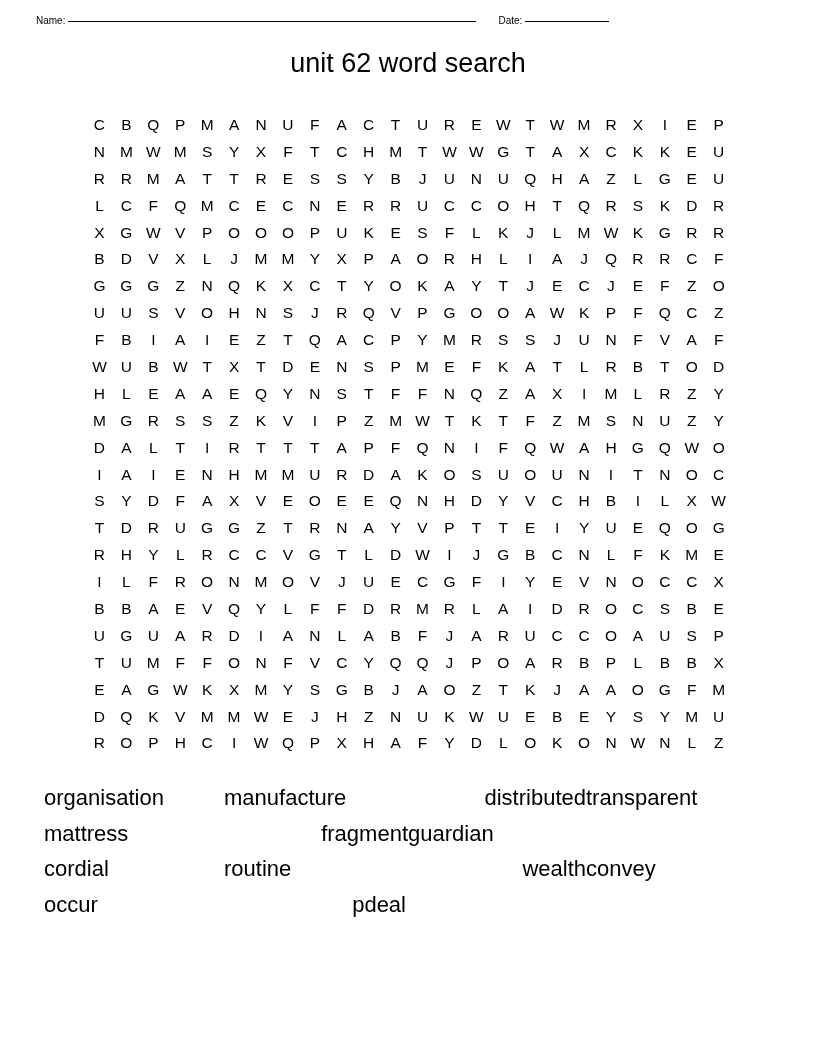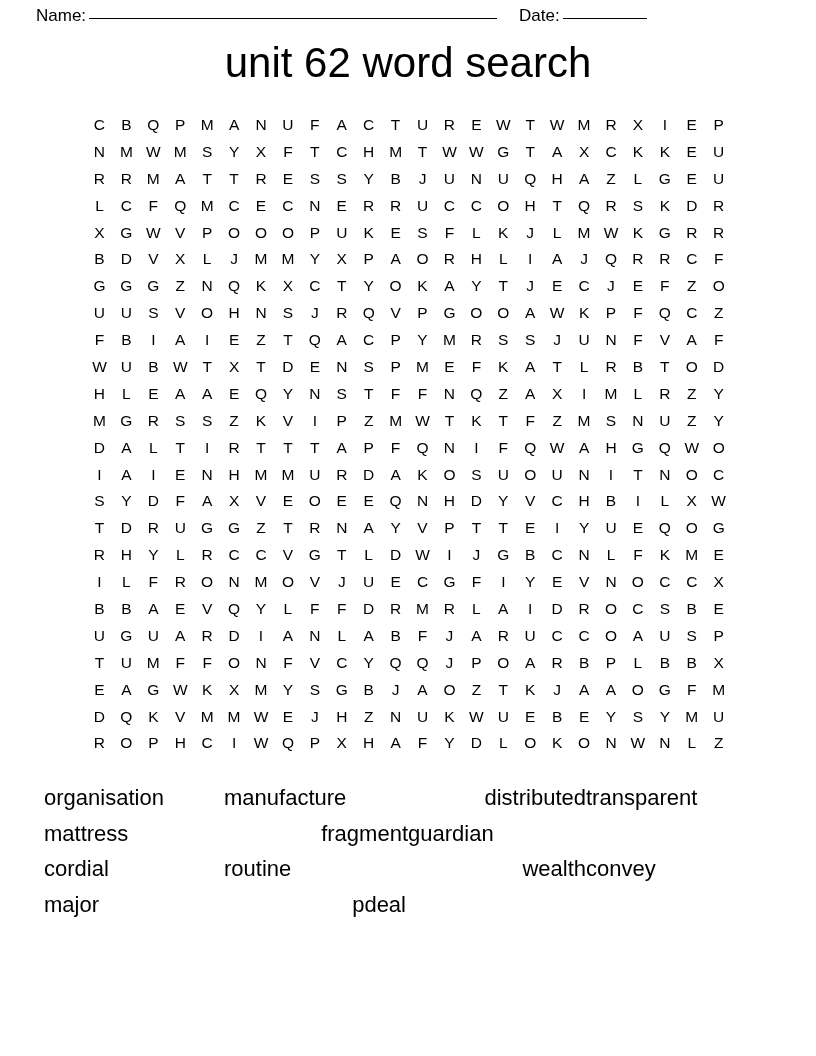--- a/index.html
+++ b/index.html
@@ -27,41 +27,41 @@
     align-items: flex-end;
     padding: 0 34px 0 36px;
     box-sizing: border-box;
     font-size: 15px;
   }
   .field {
     display: flex;
     align-items: baseline;
     white-space: nowrap;
   }
-  .field-label { font-size: 17px; }
+  .field-label { font-size: 10px; }
   .rule {
     display: inline-block;
     border-bottom: 1px solid #000;
     height: 0;
     margin-left: 3px;
     position: relative;
     top: -2px;
   }
   .rule-name  { width: 408px; }
   .rule-date  { width: 84px; }
   .header-gap { width: 22px; }
 
   
   .title {
     position: absolute;
     top: 36px;
     left: 0;
     width: 816px;
     text-align: center;
-    font-size: 42px;
+    font-size: 27px;
     font-weight: normal;
     letter-spacing: 0px;
     line-height: 54px;
   }
 
   
   .grid {
     position: absolute;
     top: 112px;
     left: 86px;
@@ -757,17 +757,17 @@
       <span class="word word-col-2">fragment</span>
       <span class="word word-col-3">guardian</span>
     </div>
     <div class="word-row">
       <span class="word word-col-0">cordial</span>
       <span class="word word-col-1">routine</span>
       <span class="word word-col-2">wealth</span>
       <span class="word word-col-3">convey</span>
     </div>
     <div class="word-row">
-      <span class="word word-col-1">major</span>
+      <span class="word word-col-1">occur</span>
       <span class="word word-col-2">pdeal</span>
       <span class="word word-col-3"></span>
     </div>
   </div>
 
 </body></html>

